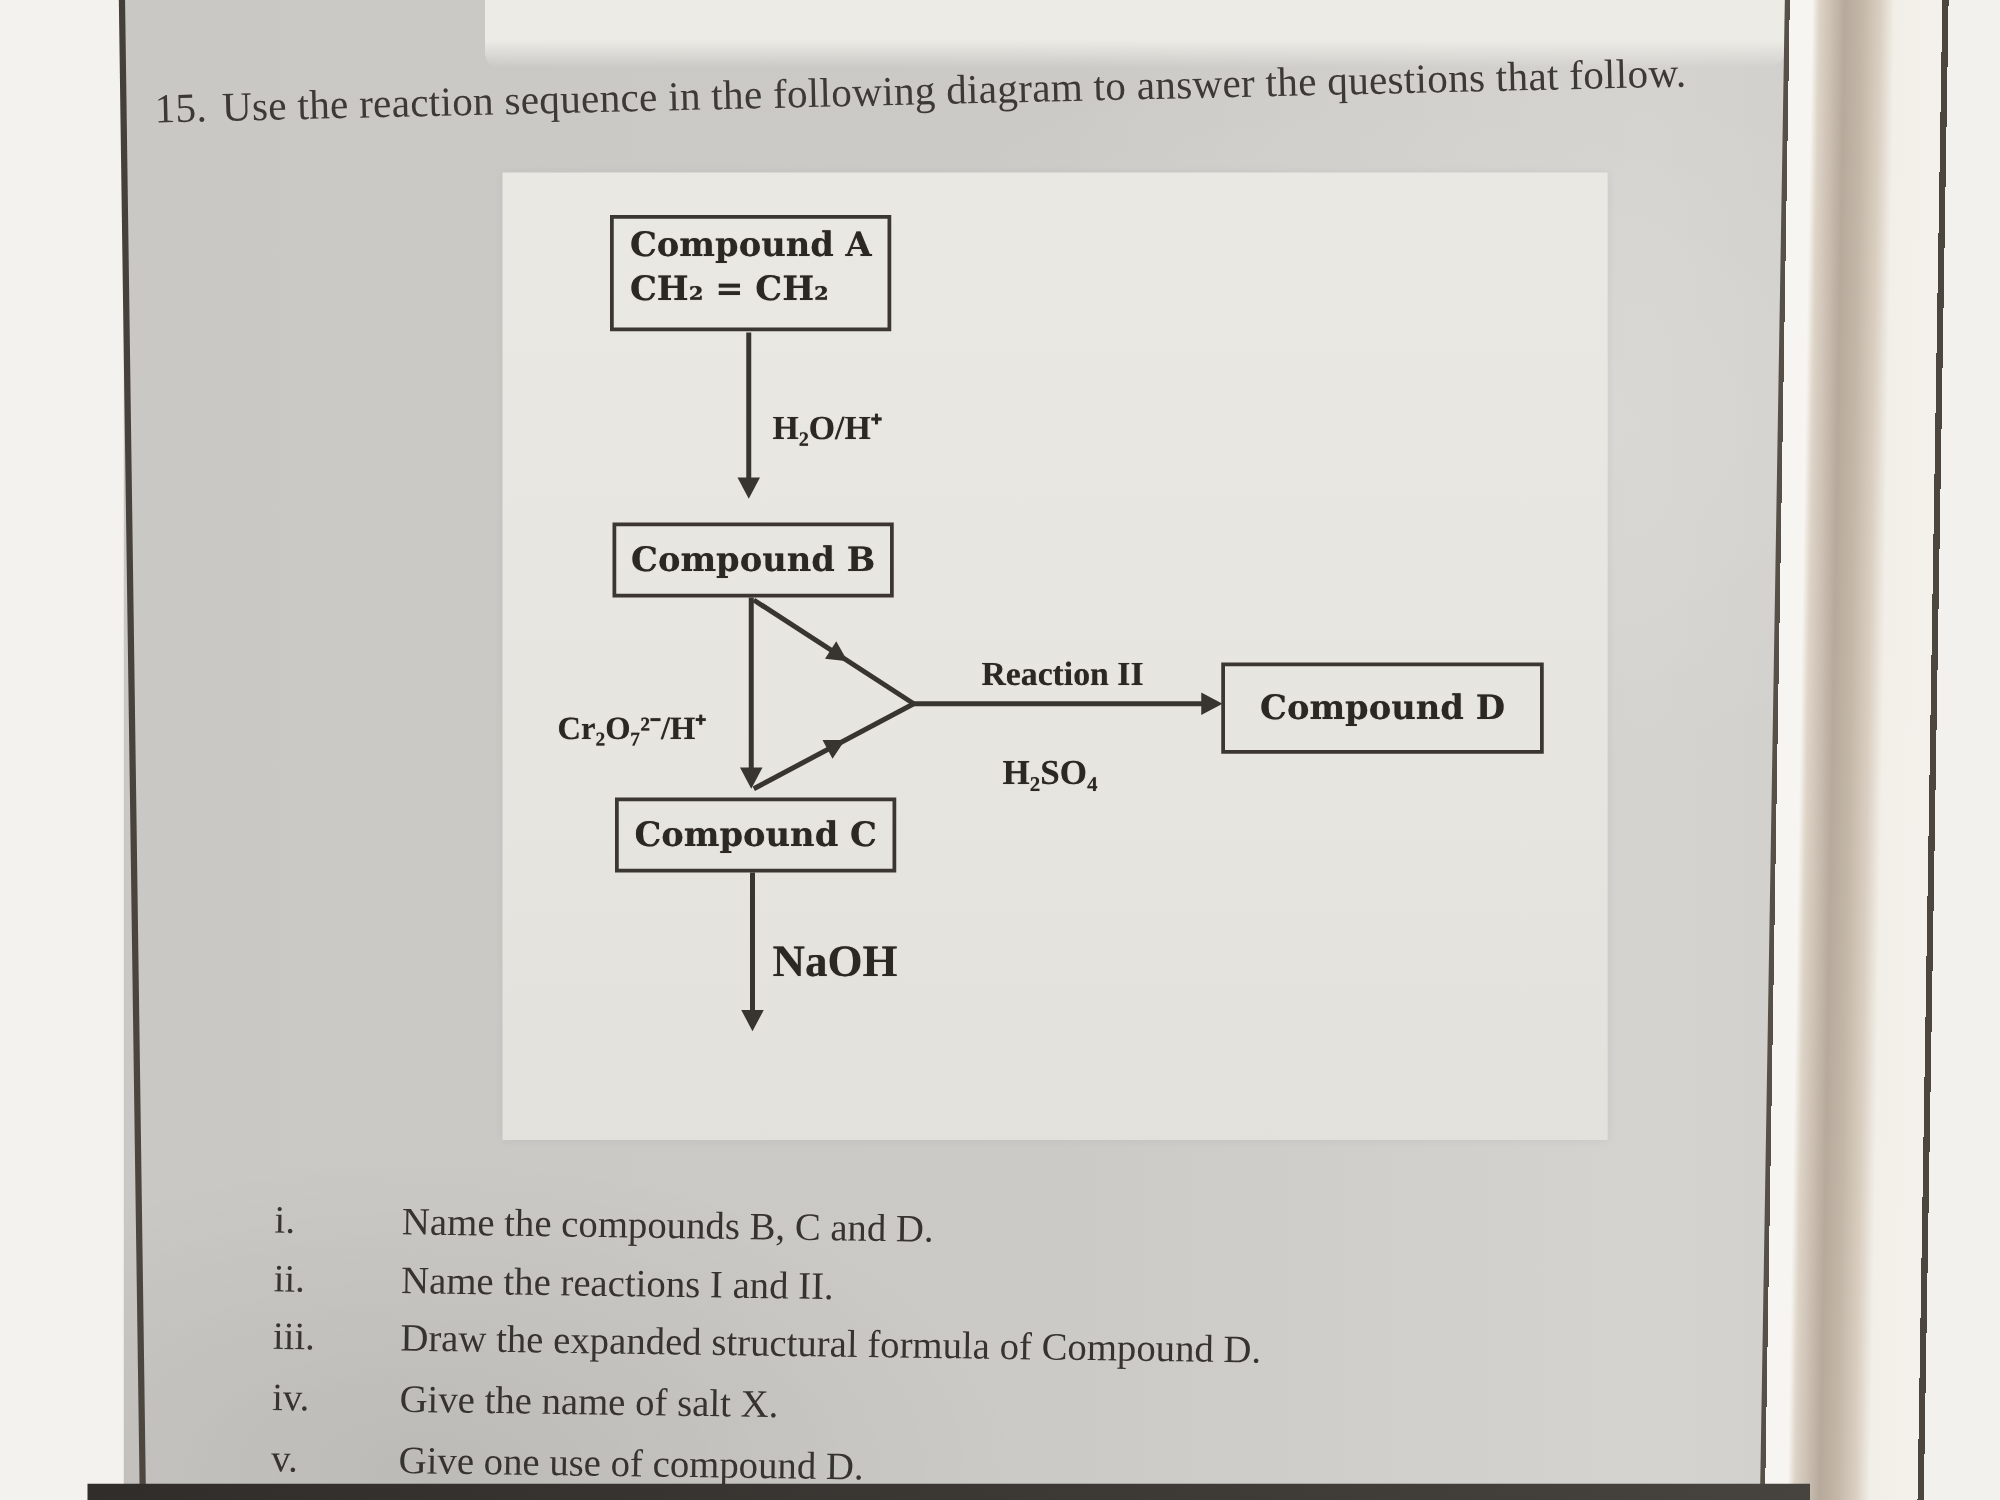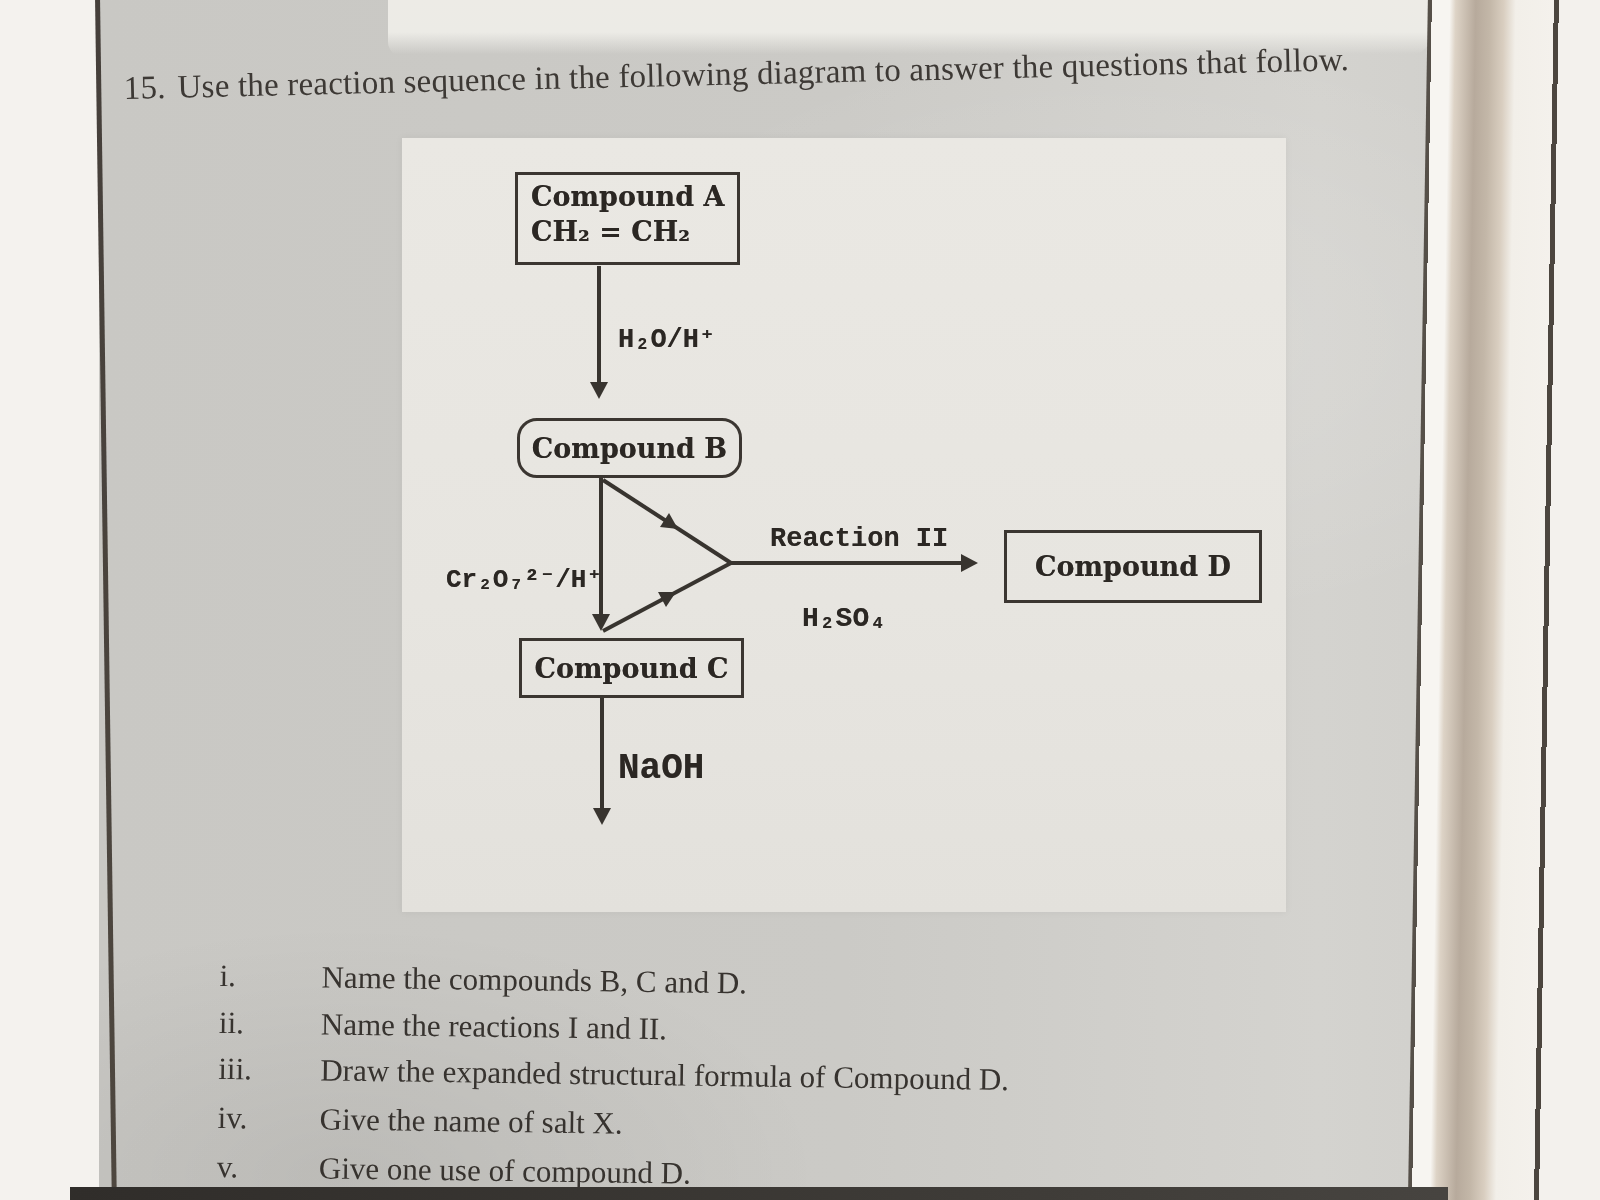--- a/index.html
+++ b/index.html
@@ -53,25 +53,25 @@
   .panel{
     position:absolute;left:402px;top:138px;width:884px;height:774px;
     background:linear-gradient(180deg,#eae8e3,#e7e5e0 60%,#e3e1dc);
     box-shadow:0 0 8px rgba(0,0,0,0.05);
   }
   .panel svg{position:absolute;left:0;top:0;}
   .dbox{
     position:absolute;border:3px solid #3b3631;color:#2b2723;
     font-family:"DejaVu Serif",serif;font-weight:700;
     display:flex;align-items:center;justify-content:center;
-    font-size:27px;text-shadow:0 0 0.6px rgba(40,36,32,0.55);margin-left:27px;
+    font-size:27px;text-shadow:0 0 0.6px rgba(40,36,32,0.55);
   }
   .dbox.twoline{display:block;padding:5px 0 0 13px;line-height:1.28;}
   .dlabel{
-    position:absolute;color:#2b2723;font-family:Liberation Mono, monospace;
+    position:absolute;color:#2b2723;font-family:Liberation Serif, serif;
     font-weight:700;font-size:26px;white-space:nowrap;
     text-shadow:0 0 0.6px rgba(40,36,32,0.55);
   }
   
   .questions{
     position:absolute;left:220px;top:950px;width:1200px;height:250px;
     transform:rotate(0.8deg);transform-origin:0 0;
     font-size:31px;color:#37332f;
   }
   .qrow{position:absolute;left:0;white-space:nowrap;}
@@ -110,21 +110,21 @@
     </g>
   </svg>
 
   <div class="dbox twoline" style="left:86px;top:34px;width:206px;height:82px;">
     <div>Compound A</div>
     <div>CH₂ = CH₂</div>
   </div>
 
   <div class="dlabel" style="left:216px;top:184px;font-size:27px;">H₂O/H⁺</div>
 
-  <div class="dbox" style="left:88px;top:280px;width:219px;height:54px;border-radius:20px;">Compound B</div>
+  <div class="dbox" style="left:88px;top:280px;width:219px;height:54px;">Compound B</div>
 
   <div class="dlabel" style="left:44px;top:425px;text-align:center;">Cr₂O₇²⁻/H⁺</div>
 
   <div class="dlabel" style="left:368px;top:386px;width:160px;text-align:center;font-size:27px;">Reaction II</div>
 
   <div class="dlabel" style="left:400px;top:438px;font-size:28px;margin-top:27px;">H₂SO₄</div>
 
   <div class="dbox" style="left:90px;top:500px;width:219px;height:54px;">Compound C</div>
 
   <div class="dbox" style="left:575px;top:392px;width:252px;height:67px;">Compound D</div>

